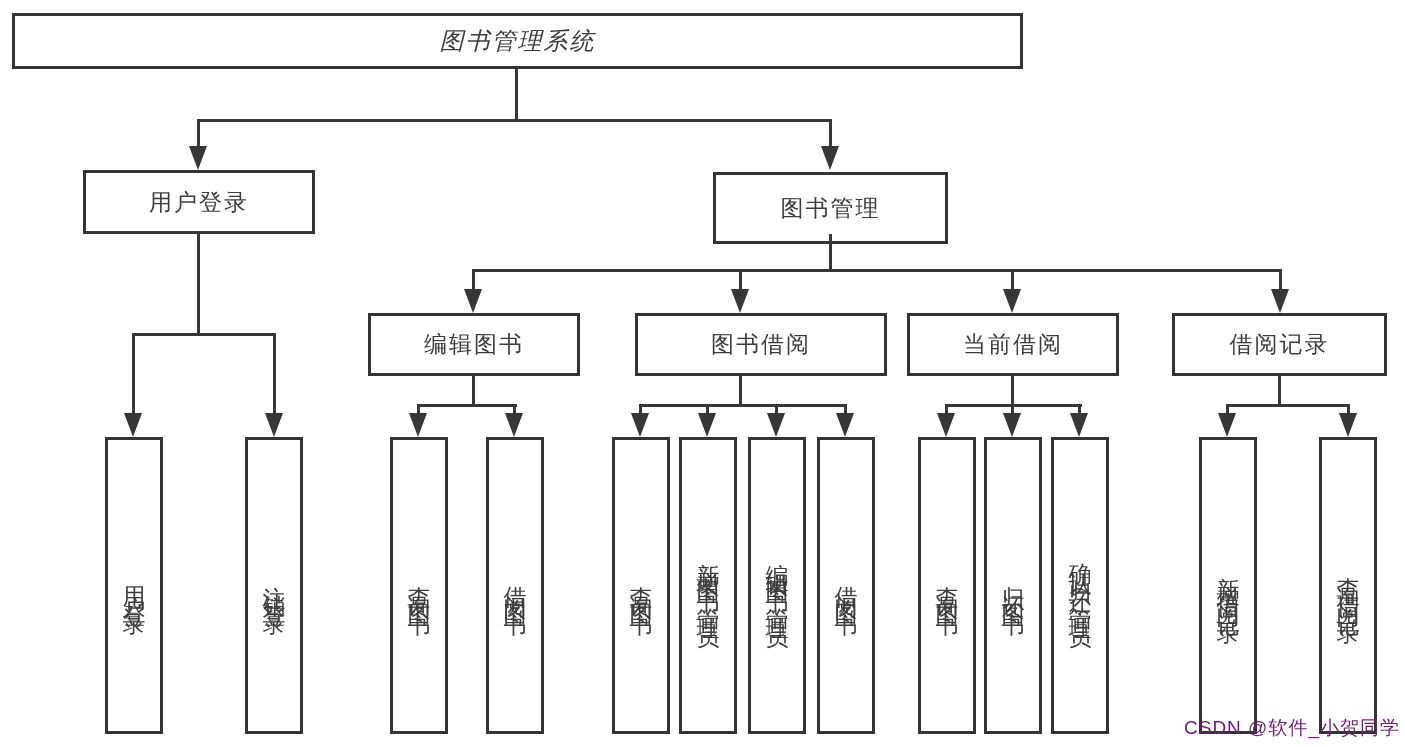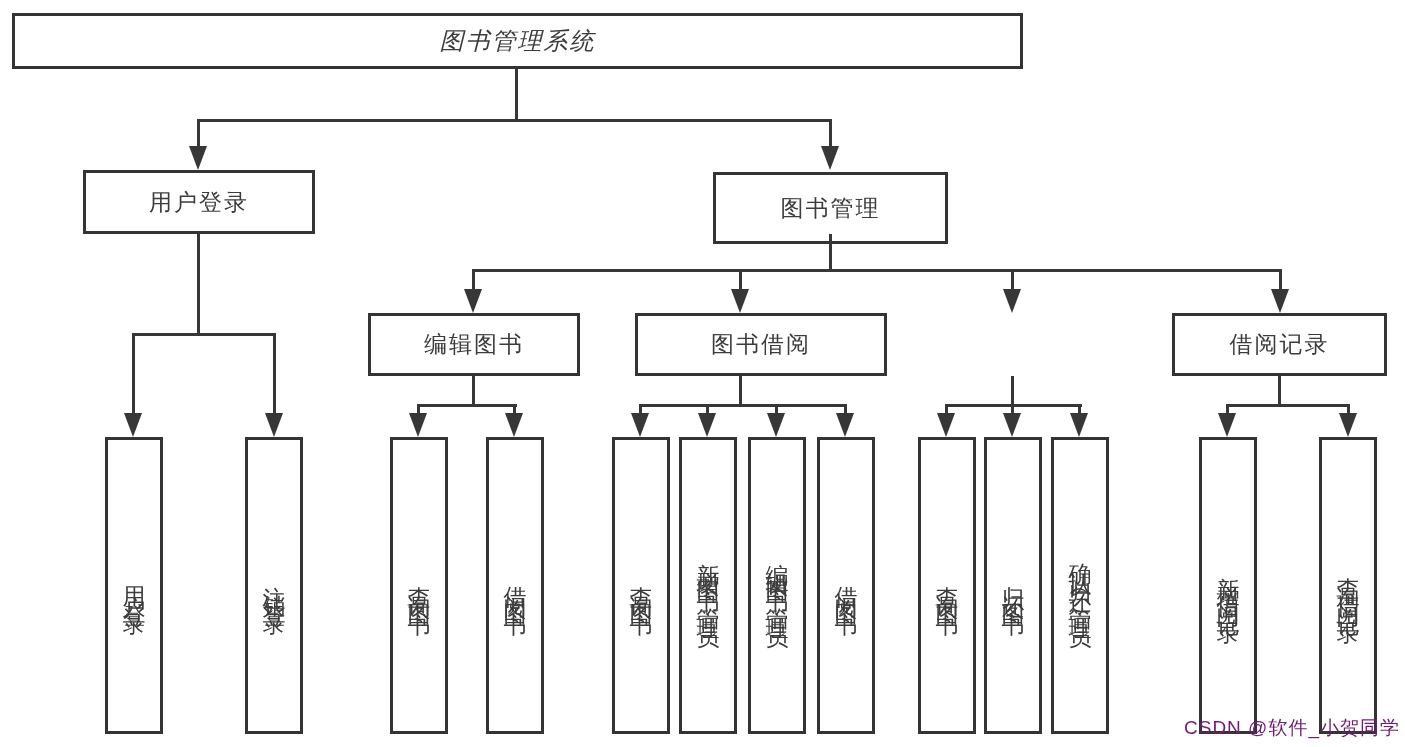--- a/index.html
+++ b/index.html
@@ -89,20 +89,23 @@
   <div class="arr" style="left:1003px;top:289px;"></div>
   <div class="ln" style="left:1279px;top:269px;width:3px;height:23px;"></div>
   <div class="arr" style="left:1271px;top:289px;"></div>
 
   <div class="box" style="left:368px;top:313px;width:212px;height:63px;">
     <span class="hlabel">编辑图书</span>
   </div>
   <div class="box" style="left:635px;top:313px;width:252px;height:63px;">
     <span class="hlabel">图书借阅</span>
   </div>
+  <div class="box" style="left:907px;top:313px;width:212px;height:63px;">
+    <span class="hlabel">当前借阅</span>
+  </div>
   <div class="box" style="left:1172px;top:313px;width:215px;height:63px;">
     <span class="hlabel">借阅记录</span>
   </div>
 
   <div class="ln" style="left:472px;top:376px;width:3px;height:31px;"></div>
   <div class="ln" style="left:417px;top:404px;width:100px;height:3px;"></div>
   <div class="ln" style="left:417px;top:404px;width:3px;height:12px;"></div>
   <div class="arr" style="left:409px;top:413px;"></div>
   <div class="ln" style="left:513px;top:404px;width:3px;height:12px;"></div>
   <div class="arr" style="left:505px;top:413px;"></div>

